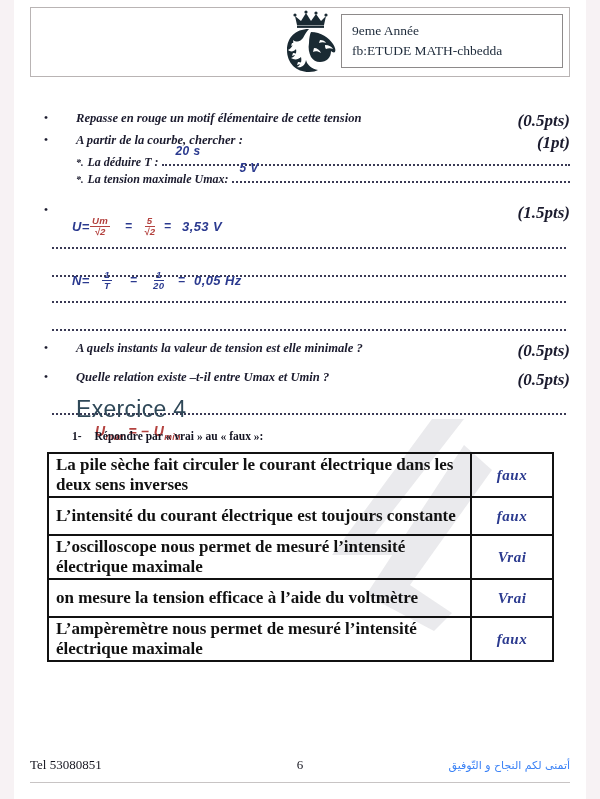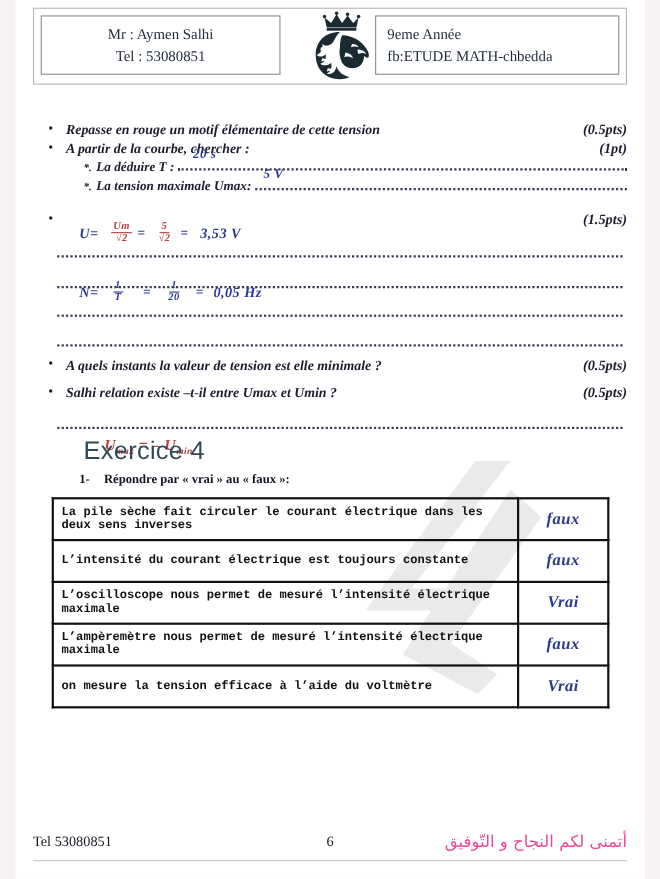--- a/index.html
+++ b/index.html
@@ -82,25 +82,25 @@
     color: #1b1b2e;
     line-height: 1.28;
   }
   .q-bullet {
     flex: 0 0 auto;
     width: 30px;
     padding-left: 14px;
     box-sizing: border-box;
     font-size: 11px;
   }
-  .q-text { flex: 1 1 auto; }
+  .q-text { flex: 1 1 auto; margin-left: 16px; }
   .q-pts {
     flex: 0 0 auto;
     text-align: right;
-    font-size: 13px;
+    font-size: 17px;
     white-space: nowrap;
     padding-left: 8px;
   }
   .sub-item {
     font-style: italic;
     font-weight: bold;
     font-size: 12px;
     color: #1b1b2e;
     padding-left: 46px;
     display: flex;
@@ -118,21 +118,21 @@
   .dotline {
     height: 0.9em;
     border-bottom: 2.2px dotted #3a3a55;
     margin-left: 22px;
     margin-right: 4px;
     position: relative;
   }
 
   
   .hw {
-    font-family: Liberation Serif, serif;
+    font-family: Liberation Sans, sans-serif;
     font-style: italic;
     font-weight: bold;
     position: absolute;
     white-space: nowrap;
     letter-spacing: 0.4px;
   }
   .hw-blue { color: #2b3a8f; }
   .hw-red  { color: #b4423f; }
   .frac {
     display: inline-flex;
@@ -178,25 +178,25 @@
     top: 452px;
     width: 507px;
     border-collapse: collapse;
   }
   .tf-table td {
     border: 2px solid #111;
     height: 34px;
     vertical-align: middle;
   }
   .tf-stmt {
-    font-size: 11px;
+    font-size: 17px;
     font-weight: bold;
     color: #111;
     padding-left: 7px;
-    font-family: Liberation Mono, monospace;
+    font-family: Liberation Serif, serif;
   }
   .tf-ans {
     width: 78px;
     text-align: center;
     font-family: Liberation Serif, serif;
     font-style: italic;
     font-weight: bold;
     font-size: 15px;
     color: #2b3a8f;
     letter-spacing: 0.5px;
@@ -220,35 +220,31 @@
     right: 16px;
     top: 748px;
     height: 34px;
     display: flex;
     align-items: center;
     justify-content: space-between;
     border-bottom: 1.5px solid #c8c4c4;
   }
   .f-tel { font-size: 13px; color: #15151f; font-family: "Liberation Serif", serif; }
   .f-page { font-size: 13px; color: #15151f; position: absolute; left: 50%; transform: translateX(-50%); }
-  .f-ar { font-size: 15px; color: #ec4899; direction: rtl; font-family: "DejaVu Sans", sans-serif; }
+  .f-ar { font-size: 11px; color: #3b82f6; direction: rtl; font-family: "DejaVu Sans", sans-serif; }
 </style>
 </head>
 <body>
 
 <div class="paper-edge-l"></div>
 <div class="paper-edge-r"></div>
 
 <div class="page">
 
   <div class="header">
-    <div class="hdr-box hdr-left">
-      <div class="hdr-line">Mr : Aymen Salhi</div>
-      <div class="hdr-line">Tel : 53080851</div>
-    </div>
 
     <div class="logo">
       <svg viewBox="0 0 64 66" width="64" height="66">
         <g fill="#1a2a33">
 
           <path d="M18 15 L16 6 L22 11 L27 3 L32 11 L37 4 L42 11 L47 6 L45 15 Z"></path>
           <circle cx="16" cy="5" r="1.6"></circle>
             <circle cx="27" cy="2" r="1.6"></circle>
           <circle cx="37" cy="3" r="1.6"></circle>
             <circle cx="47" cy="5" r="1.6"></circle>
@@ -318,21 +314,21 @@
       </span>
     </div>
 
     <div class="q-row" style="margin-top:14px;">
       <div class="q-bullet">•</div>
       <div class="q-pts">(1.5pts)</div>
     </div>
 
     <div class="dotline" style="margin-top:9px; position:relative;">
       <span class="hw hw-blue" style="left:20px; top:-14px; font-size:13px;">U=</span>
-      <span class="hw hw-red" style="left:47px; top:-16px; font-size:13px;">
+      <span class="hw hw-red" style="left:36px; top:-16px; font-size:13px;">
         <span class="frac">
             <span>Um</span>
             <span>√2</span>
           </span>
       </span>
       <span class="hw hw-blue" style="left:73px; top:-14px; font-size:12px;">=</span>
       <span class="hw hw-red" style="left:88px; top:-16px; font-size:13px;">
         <span class="frac">
             <span>5</span>
             <span>√2</span>
@@ -367,21 +363,21 @@
 
     <div class="q-row" style="margin-top:9px;">
       <div class="q-bullet">•</div>
       <div class="q-text">A quels instants la valeur de tension est elle minimale ?</div>
       <div class="q-pts">(0.5pts)</div>
     </div>
 
 
     <div class="q-row" style="margin-top:8px;">
       <div class="q-bullet">•</div>
-      <div class="q-text">Salhi relation existe –t-il entre Umax et Umin ?</div>
+      <div class="q-text">Quelle relation existe –t-il entre Umax et Umin ?</div>
       <div class="q-pts">(0.5pts)</div>
     </div>
 
     <div class="dotline" style="margin-top:8px;"></div>
 
     <div style="position:relative; height:34px;">
       <span class="hw hw-red" style="left:65px; top:8px; font-size:14px;">
         <span>U</span><span class="sub">max</span>
         <span>=  –  U</span><span class="sub">min</span>
       </span>
@@ -404,26 +400,26 @@
       </tr>
       <tr>
         <td class="tf-stmt">L’intensité du courant électrique est toujours constante</td>
         <td class="tf-ans">faux</td>
       </tr>
       <tr>
         <td class="tf-stmt">L’oscilloscope nous permet de mesuré l’intensité électrique maximale</td>
         <td class="tf-ans">Vrai</td>
       </tr>
       <tr>
+        <td class="tf-stmt">on mesure la tension efficace à l’aide du voltmètre</td>
+        <td class="tf-ans">Vrai</td>
+      </tr>
+      <tr>
         <td class="tf-stmt">L’ampèremètre nous permet de mesuré l’intensité électrique maximale</td>
         <td class="tf-ans">faux</td>
-      </tr>
-      <tr>
-        <td class="tf-stmt">on mesure la tension efficace à l’aide du voltmètre</td>
-        <td class="tf-ans">Vrai</td>
       </tr>
     </tbody>
   </table>
 
   <div class="footer">
     <div class="f-tel">Tel 53080851</div>
     <div class="f-page">6</div>
     <div class="f-ar">أتمنى لكم النجاح و التّوفيق</div>
   </div>
 

